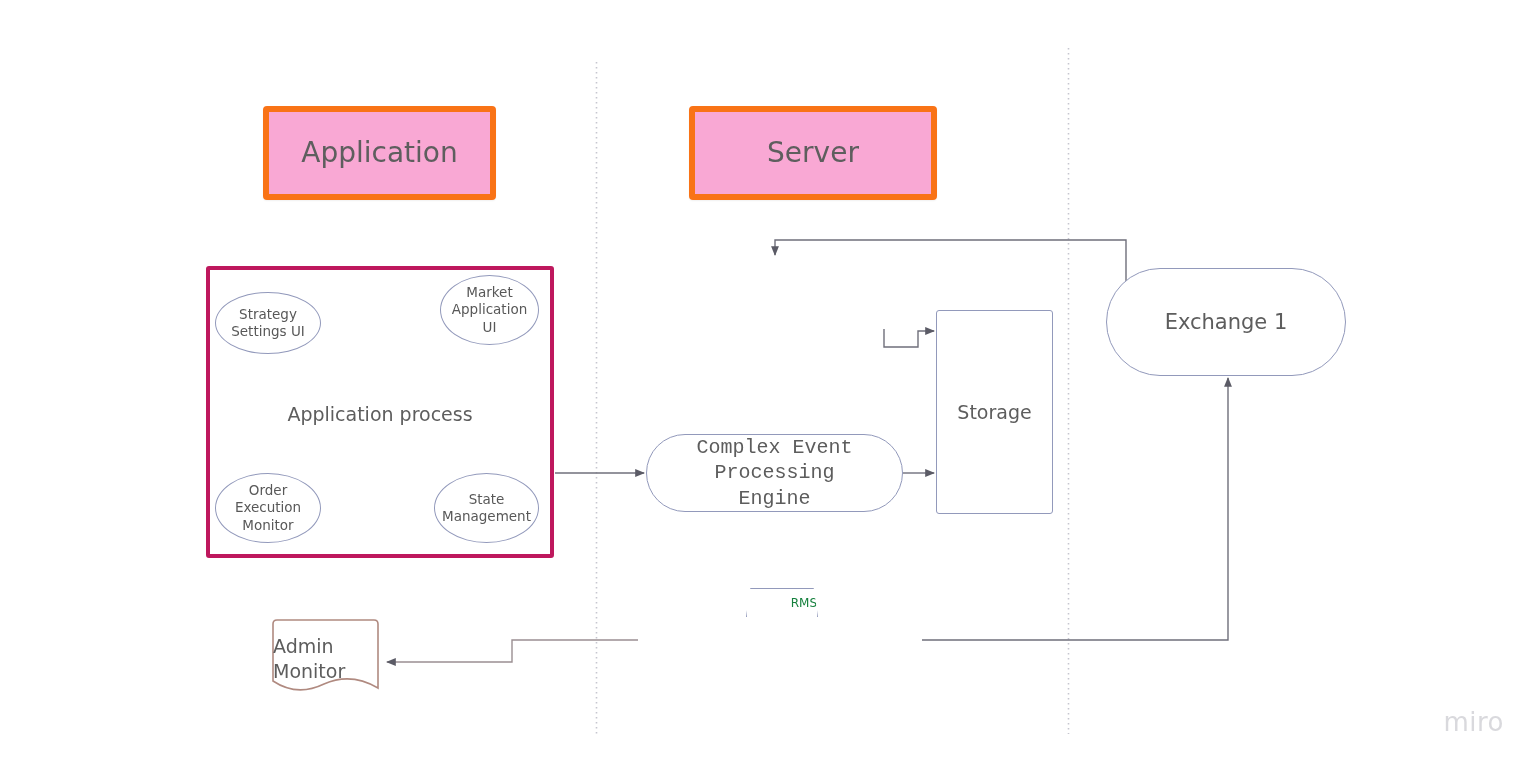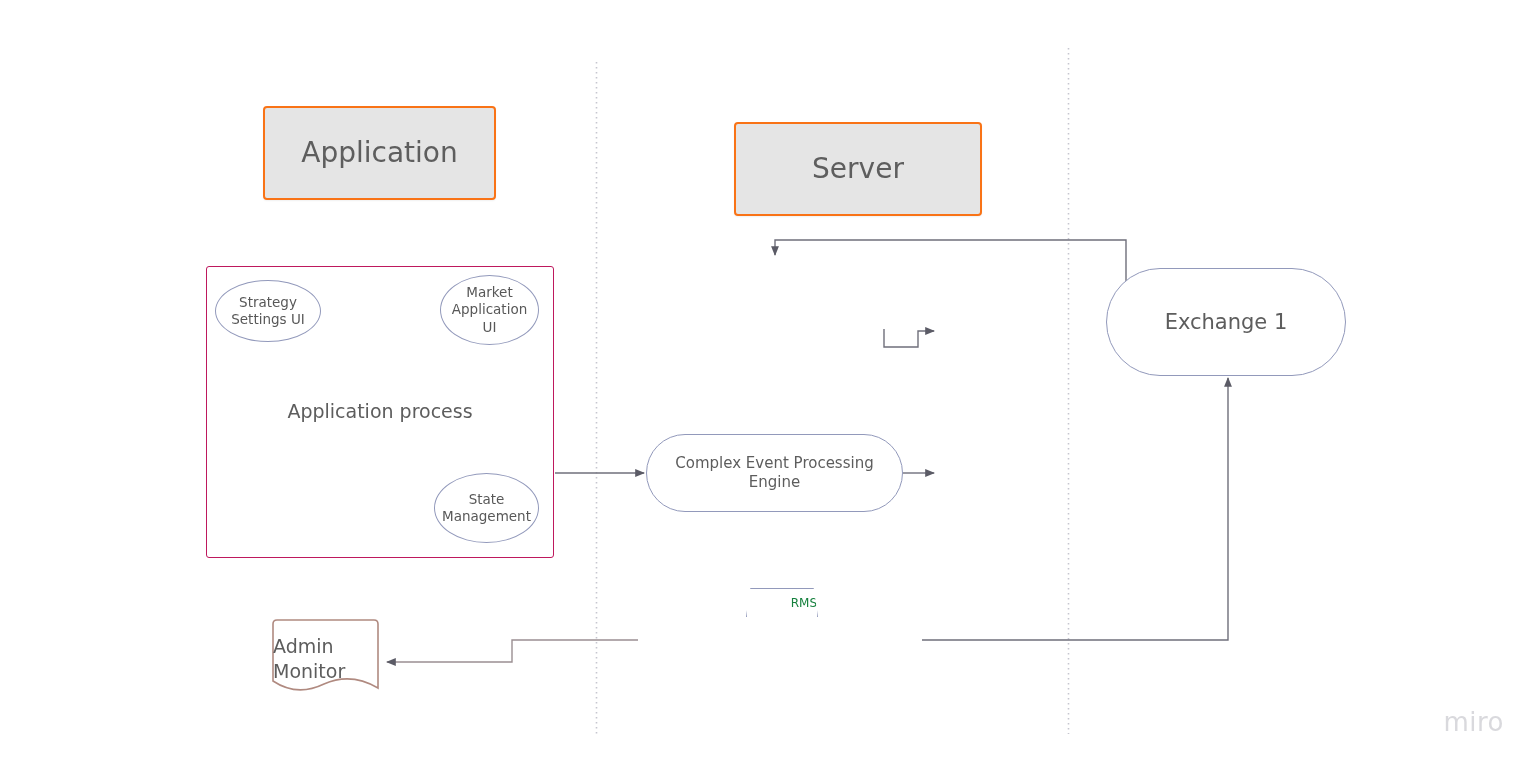--- a/index.html
+++ b/index.html
@@ -31,31 +31,31 @@
     box-sizing: border-box;
     display: flex;
     align-items: center;
     justify-content: center;
     text-align: center;
     color: #5a5a5a;
     line-height: 1.28;
   }
   
   .lane-header {
-    background: #e5e5e5;
-    border: 2px solid #f97316;
+    background: #f9a8d4;
+    border: 6px solid #f97316;
     border-radius: 4px;
     font-size: 28px;
     color: #5e5e5e;
     box-shadow: 0 1px 2px rgba(0,0,0,0.06);
   }
   
   .container-box {
     background: #ffffff;
-    border: 1px solid #be185d;
+    border: 4px solid #be185d;
     border-radius: 3px;
     align-items: flex-start;
     justify-content: center;
   }
   .container-label {
     position: absolute;
     left: 0;
     right: 0;
     top: 132px;
     font-size: 19px;
@@ -71,21 +71,21 @@
     color: #585858;
     padding: 0 6px;
   }
   
   .pill {
     background: #ffffff;
     border: 1px solid #9299bb;
     font-size: 21px;
     color: #5d5d5d;
   }
-  .pill.small-text { font-size: 15px; }
+  .pill.small-text { font-size: 20px; font-family: Liberation Mono, monospace; }
   
   .rect {
     background: #ffffff;
     border: 1px solid #9299bb;
     border-radius: 3px;
     font-size: 19px;
     color: #5d5d5d;
   }
   
   .rms-tab {
@@ -171,47 +171,53 @@
                Q 351 672 324 684
                Q 297 697 273 681
                Z" fill="#ffffff" stroke="#b08a80" stroke-width="1.6"></path>
     </g>
   </svg>
 
   <div class="node lane-header" style="left:263px; top:106px; width:233px; height:94px;">
     <span>Application</span>
   </div>
 
-  <div class="node lane-header" style="left:689px; top:122px; width:248px; height:94px;margin-left:45px;">
+  <div class="node lane-header" style="left:689px; top:106px; width:248px; height:94px;">
     <span>Server</span>
   </div>
 
 
   <div class="node container-box" style="left:206px; top:266px; width:348px; height:292px;">
     <span class="container-label">Application process</span>
   </div>
 
-  <div class="node ellipse" style="left:215px; top:280px; width:106px; height:62px;justify-content:flex-end;">
+  <div class="node ellipse" style="left:215px; top:292px; width:106px; height:62px;justify-content:flex-end;">
     <span>Strategy Settings UI</span>
   </div>
 
   <div class="node ellipse" style="left:440px; top:275px; width:99px; height:70px;">
     <span>Market Application UI</span>
   </div>
 
+  <div class="node ellipse" style="left:215px; top:473px; width:106px; height:70px;">
+    <span>Order Execution Monitor</span>
+  </div>
 
   <div class="node ellipse" style="left:434px; top:473px; width:105px; height:70px;">
     <span>State Management</span>
   </div>
 
 
   <div class="node pill small-text" style="left:646px; top:434px; width:257px; height:78px; border-radius:39px; padding:0 28px;">
     <span>Complex Event Processing Engine</span>
   </div>
 
+  <div class="node rect" style="left:936px; top:310px; width:117px; height:204px;">
+    <span>Storage</span>
+  </div>
 
 
   <div class="rms-tab" style="left:746px; top:588px;">
     <span>RMS</span>
   </div>
 
   <div class="node pill" style="left:1106px; top:268px; width:240px; height:108px; border-radius:54px;">
     <span>Exchange 1</span>
   </div>
 

